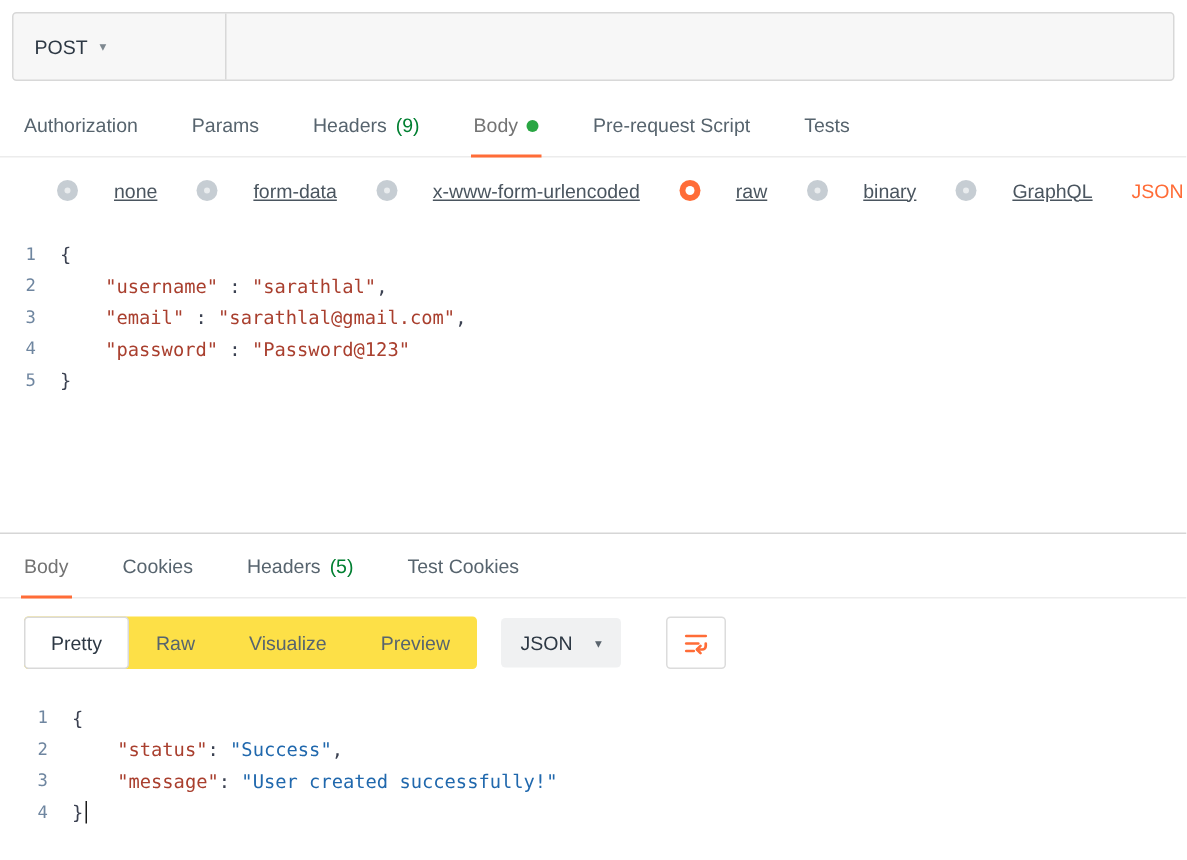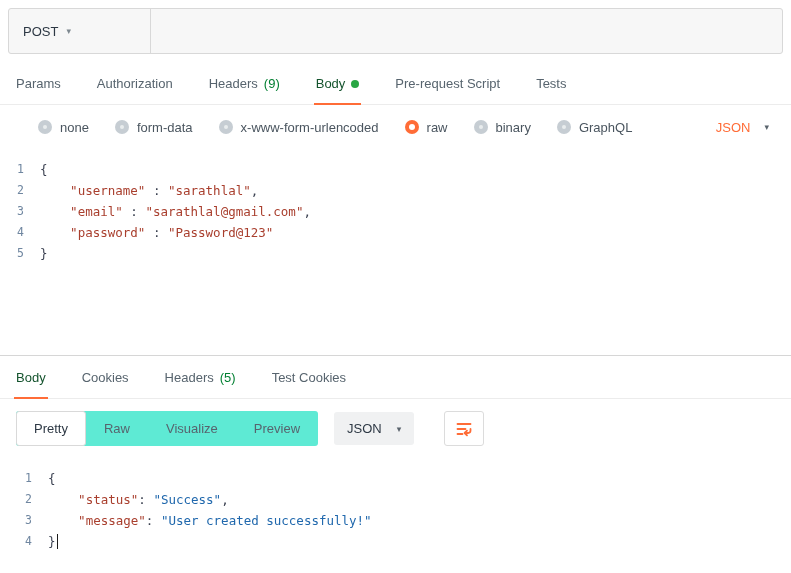--- a/index.html
+++ b/index.html
@@ -36,27 +36,27 @@
     padding:0 14px; border-bottom:1px solid #ececec;
   }
   .tabs.req { margin-top:8px; }
   .tab {
     display:flex; align-items:center; gap:6px;
     padding:14px 2px 12px 2px;
     font-size:13px; color:#57646e;
     border-bottom:2px solid transparent; margin-bottom:-1px;
     cursor:pointer; white-space:nowrap;
   }
-  .tab.active { color:#14532d; border-bottom-color:var(--accent); }
+  .tab.active { color:#737373; border-bottom-color:var(--accent); }
   .count { color:var(--count-green); }
   .dot { width:8px; height:8px; border-radius:50%; background:var(--dot-green); }
 
   
   .radio-row { display:flex; align-items:center; gap:26px; height:44px; padding:0 22px 0 38px; }
-  .option { display:flex; align-items:center; gap:8px; font-size:13px; color:#4a555f; cursor:pointer; white-space:nowrap; }
+  .option { display:flex; align-items:center; gap:24px; font-size:13px; color:#4a555f; cursor:pointer; white-space:nowrap;text-decoration:underline; }
   .radio { width:14px; height:14px; border-radius:50%; background:#c6cdd3; position:relative; flex:0 0 auto; }
   .radio::after { content:""; position:absolute; inset:5px; border-radius:50%; background:#e9ecee; }
   .radio.selected { background:var(--accent); }
   .radio.selected::after { inset:4px; background:#ffffff; }
   .lang-select { margin-left:auto; display:flex; align-items:center; gap:6px; font-size:13px; color:var(--accent); cursor:pointer; }
   .lang-select .caret { color:#5a646d; }
 
   
   .editor {
     font-family:"DejaVu Sans Mono", monospace;
@@ -72,21 +72,21 @@
   }
   .code { white-space:pre; color:var(--pun); }
   .tk.str { color:var(--str); }
   .tk.key { color:var(--key); }
   .tk.val { color:var(--val); }
   .cursor { display:inline-block; width:1.5px; height:15px; background:#1b1b1b; vertical-align:text-bottom; margin-left:1px; }
 
   
   .resp-section { border-top:1px solid #d6d6d6; }
   .toolbar { display:flex; align-items:center; padding:12px 16px; gap:16px; }
-  .seg { display:flex; background:#5eead4; border-radius:3px; }
+  .seg { display:flex; background:#fde047; border-radius:3px; }
   .seg-item {
     padding:9px 17px; font-size:13px; color:#57646e;
     border:1px solid transparent; border-radius:3px; cursor:pointer;
   }
   .seg-item.active { background:#ffffff; border-color:#d9d9d9; color:#2d3844; }
   .json-select {
     display:flex; align-items:center; gap:7px;
     background:#f0f1f2; border-radius:3px; padding:9px 13px;
     font-size:13px; color:#2d3844; cursor:pointer;
   }
@@ -105,24 +105,24 @@
 
   <div class="url-row">
     <div class="method">
       <span>POST</span>
       <span class="caret">▾</span>
     </div>
   </div>
 
   <div class="tabs req">
     <div class="tab">
+      <span>Authorization</span>
+    </div>
+    <div class="tab">
       <span>Params</span>
-    </div>
-    <div class="tab">
-      <span>Authorization</span>
     </div>
     <div class="tab">
       <span>Headers</span>
       <span class="count">(9)</span>
     </div>
     <div class="tab active">
       <span>Body</span>
       <span class="dot"></span>
     </div>
     <div class="tab">

